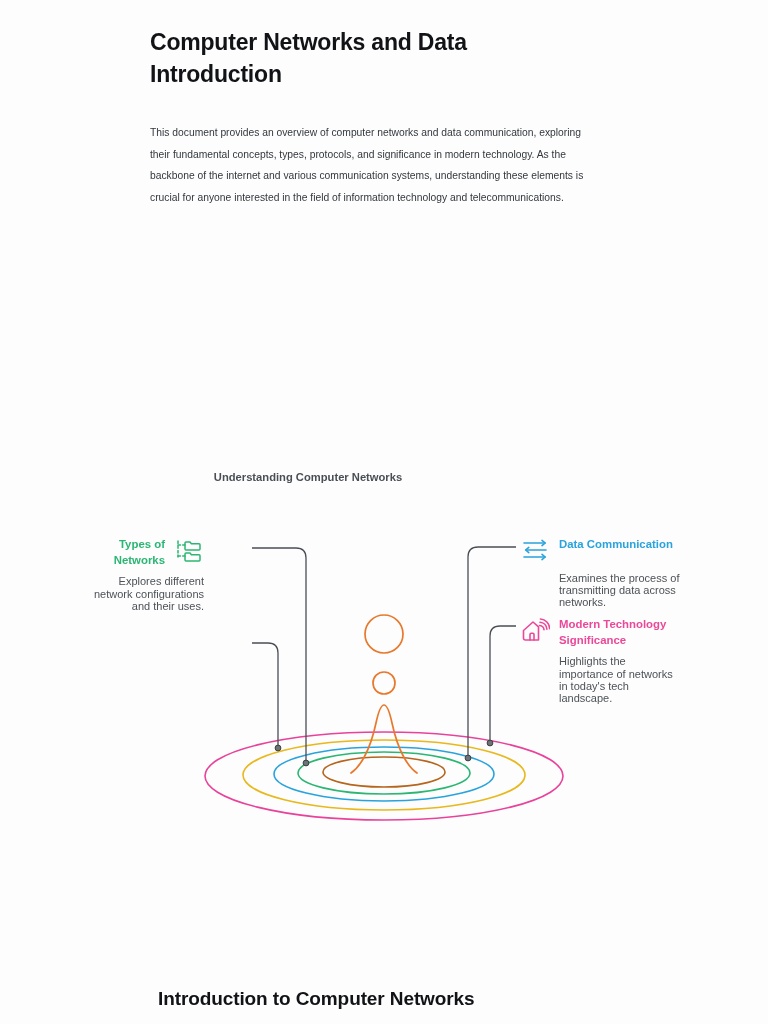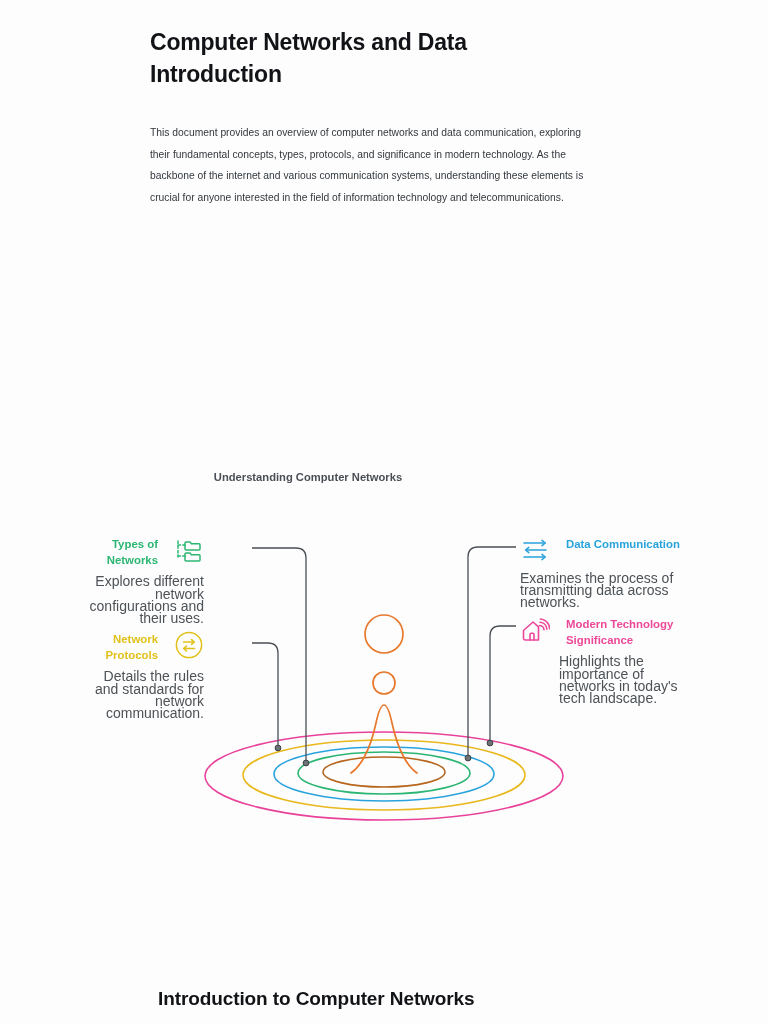--- a/index.html
+++ b/index.html
@@ -88,29 +88,29 @@
   .label-block.right { text-align: left; }
 
   .label-head {
     font-size: 11.4px;
     font-weight: 700;
     line-height: 16.2px;
   }
 
   .label-desc {
     margin-top: 7px;
-    font-size: 14px;
+    font-size: 11px;
     line-height: 12.2px;
     color: #4d5257;
   }
 
   .label-row {
     display: flex;
     align-items: flex-start;
-    gap: 16px;
+    gap: 9px;
   }
   .label-block.left .label-row  { justify-content: flex-end; }
   .label-block.right .label-row { justify-content: flex-start; }
 
   .label-icon {
     flex: 0 0 auto;
     width: 30px;
     height: 30px;
     display: block;
   }
@@ -186,55 +186,38 @@
             <path d="M12 7 h4 l1.4 1.8 H25 a1 1 0 0 1 1 1 V14 a1 1 0 0 1 -1 1 H12
                      a1 1 0 0 1 -1 -1 V8 a1 1 0 0 1 1 -1 z"></path>
             <path d="M12 18 h4 l1.4 1.8 H25 a1 1 0 0 1 1 1 V25 a1 1 0 0 1 -1 1 H12
                      a1 1 0 0 1 -1 -1 V19 a1 1 0 0 1 1 -1 z"></path>
           </svg>
         </span>
       </div>
       <div class="label-desc">Explores different network configurations and their uses.</div>
     </div>
 
-    <div class="label-block left" id="block-protocols">
-      <div class="label-row">
-        <div class="label-head-wrap">
-          <div class="label-head" style="color: rgb(224, 193, 26);">Network Protocols</div>
-        </div>
-        <span class="label-icon">
-          <svg viewBox="0 0 30 30" fill="none" stroke="#e0c11a" stroke-width="1.5" stroke-linecap="round" stroke-linejoin="round">
-            <circle cx="15" cy="15" r="12.6"></circle>
-            <path d="M9.5 12 H20"></path>
-            <path d="M17.6 9.6 L20.2 12 L17.6 14.4"></path>
-            <path d="M20.5 18.5 H10"></path>
-            <path d="M12.4 16.1 L9.8 18.5 L12.4 20.9"></path>
-          </svg>
-        </span>
-      </div>
-      <div class="label-desc">Details the rules and standards for network communication.</div>
-    </div>
 
     <div class="label-block right" id="block-data">
       <div class="label-row">
         <span class="label-icon">
           <svg viewBox="0 0 30 30" fill="none" stroke="#29a3dc" stroke-width="1.6" stroke-linecap="round" stroke-linejoin="round">
             <path d="M4 8 H25"></path>
             <path d="M22 5.4 L25.2 8 L22 10.6"></path>
             <path d="M26 15 H6"></path>
             <path d="M8.8 12.4 L5.6 15 L8.8 17.6"></path>
             <path d="M4 22 H25"></path>
             <path d="M22 19.4 L25.2 22 L22 24.6"></path>
           </svg>
         </span>
         <div class="label-head-wrap">
           <div class="label-head" style="color: rgb(41, 163, 220);">Data Communication</div>
         </div>
       </div>
-      <div class="label-desc" style="">Examines the process of transmitting data across networks.</div>
+      <div class="label-desc" style="margin-left:39px;">Examines the process of transmitting data across networks.</div>
     </div>
 
     <div class="label-block right" id="block-modern">
       <div class="label-row">
         <span class="label-icon">
           <svg viewBox="0 0 30 30" fill="none" stroke="#ec4899" stroke-width="1.6" stroke-linecap="round" stroke-linejoin="round">
             <path d="M3.5 15.5 L13 7 L18.5 11.9 V25 H5.5 a2 2 0 0 1 -2 -2 z"></path>
             <path d="M10 25 V19.5 a1.2 1.2 0 0 1 1.2 -1.2 h1.6 a1.2 1.2 0 0 1 1.2 1.2 V25"></path>
             <path d="M19.5 10.5 C22 10.7 23.8 12.4 24 14.8"></path>
             <path d="M20 7.2 C23.8 7.5 26.6 10.4 26.9 14.2"></path>

